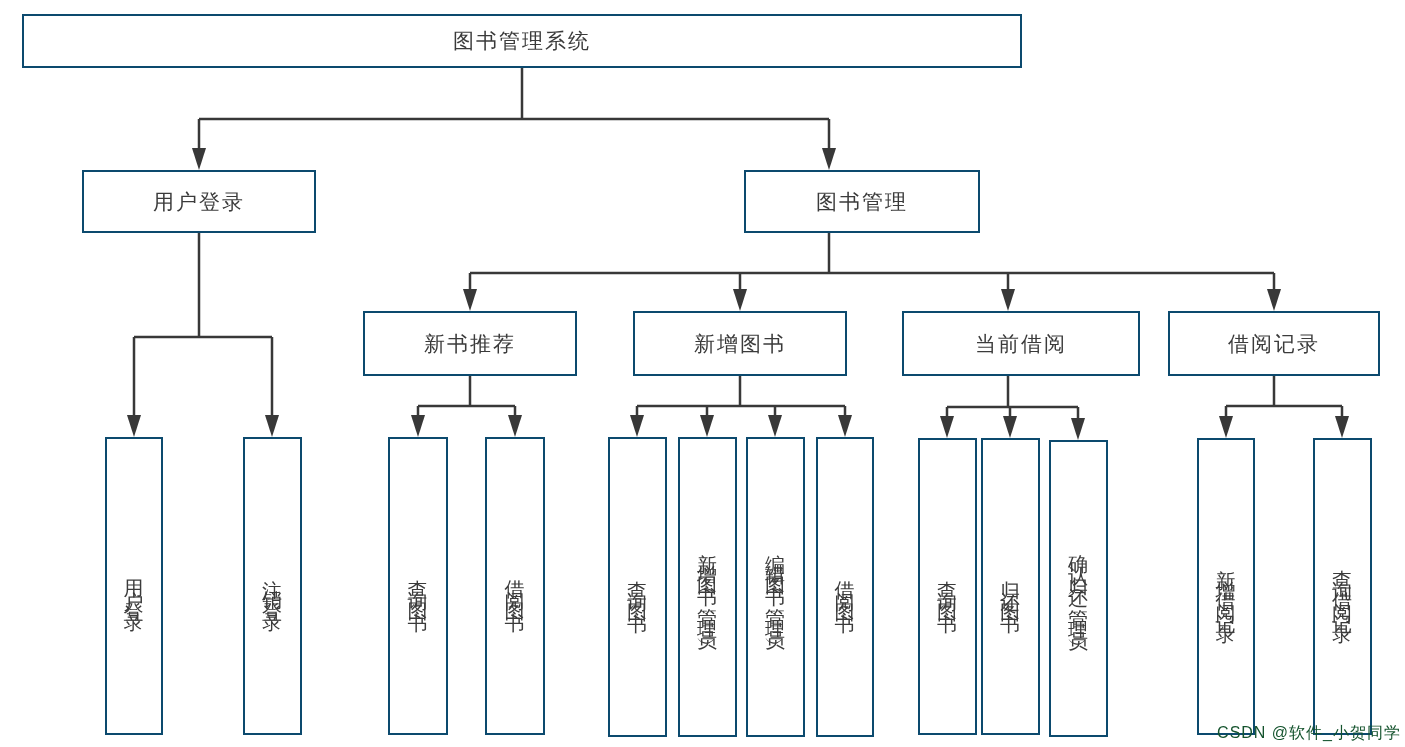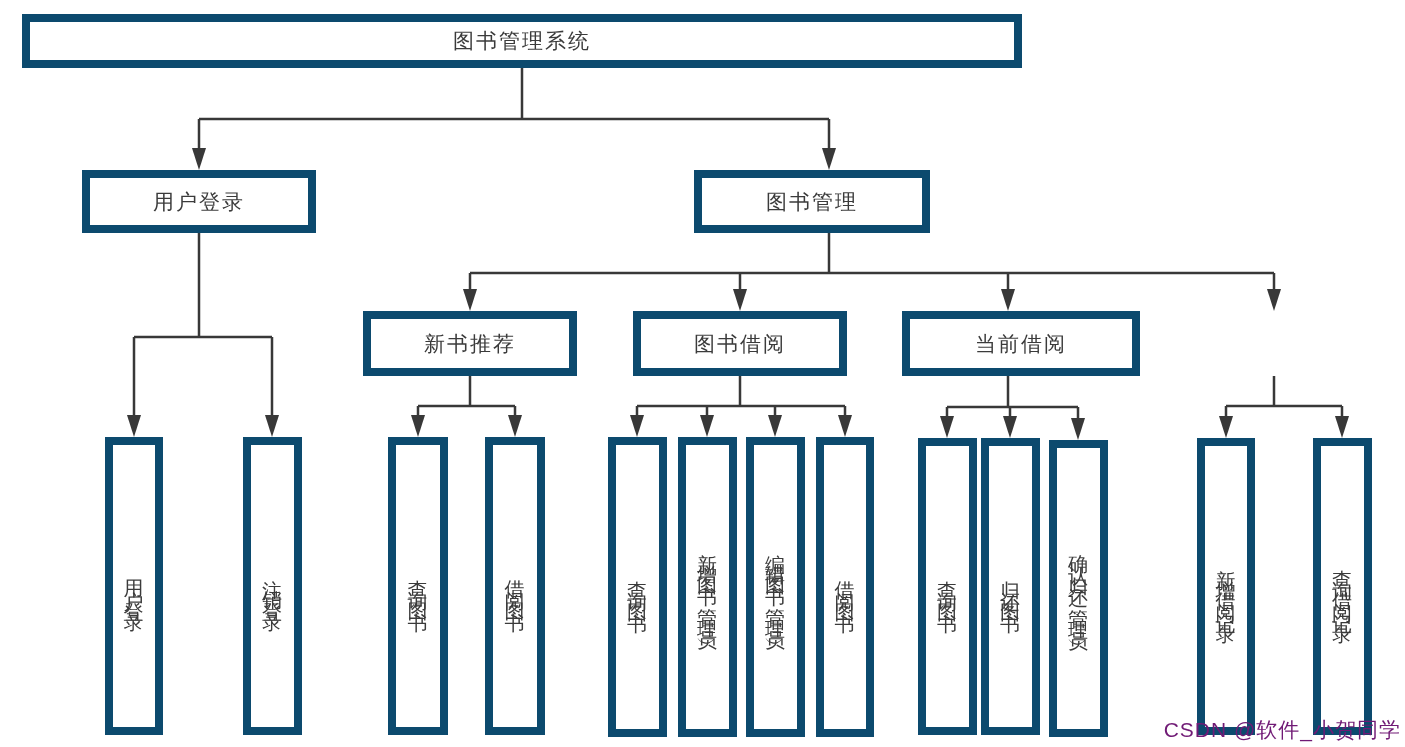--- a/index.html
+++ b/index.html
@@ -17,21 +17,21 @@
   }
   .connectors {
     position: absolute;
     left: 0;
     top: 0;
     pointer-events: none;
   }
   .box {
     position: absolute;
     box-sizing: border-box;
-    border: 8px solid #0c4a6e;
+    border: 2px solid #0c4a6e;
     background: #ffffff;
     display: flex;
     align-items: center;
     justify-content: center;
     color: #3b3b3b;
   }
   .box.h {
     font-size: 21px;
     letter-spacing: 2px;
     white-space: nowrap;
@@ -41,23 +41,23 @@
     text-orientation: mixed;
     font-size: 20px;
     line-height: 1;
     letter-spacing: 11px;
     color: #3b3b3b;
   }
   .watermark {
     position: absolute;
     right: 4px;
     bottom: 3px;
-    font-size: 21px;
+    font-size: 16px;
     letter-spacing: 1px;
-    color: #701a75;
+    color: #14532d;
     white-space: nowrap;
   }
 </style>
 </head>
 <body>
 
 <div class="canvas">
 
   <svg class="connectors" width="1405" height="747" viewBox="0 0 1405 747" xmlns="http://www.w3.org/2000/svg">
     <g stroke="#383838" stroke-width="2.5" fill="none">
@@ -99,32 +99,35 @@
     </g>
   </svg>
 
   <div class="box h" style="left:22px; top:14px; width:1000px; height:54px;">
     <span>图书管理系统</span>
   </div>
 
   <div class="box h" style="left:82px; top:170px; width:234px; height:63px;">
     <span>用户登录</span>
   </div>
-  <div class="box h" style="left:694px; top:170px; width:236px; height:63px;font-family:Liberation Mono, monospace;">
+  <div class="box h" style="left:744px; top:170px; width:236px; height:63px;font-family:Liberation Mono, monospace;">
     <span>图书管理</span>
   </div>
 
   <div class="box h" style="left:363px; top:311px; width:214px; height:65px;font-family:Liberation Mono, monospace;">
     <span>新书推荐</span>
   </div>
   <div class="box h" style="left:633px; top:311px; width:214px; height:65px;">
-    <span>图书借阅</span>
+    <span>新增图书</span>
   </div>
   <div class="box h" style="left:902px; top:311px; width:238px; height:65px;">
     <span>当前借阅</span>
+  </div>
+  <div class="box h" style="left:1168px; top:311px; width:212px; height:65px;">
+    <span>借阅记录</span>
   </div>
 
   <div class="box v" style="left:105px; top:437px; width:58px; height:298px;">
     <span class="vtext">用户登录</span>
   </div>
   <div class="box v" style="left:243px; top:437px; width:59px; height:298px;">
     <span class="vtext">注销登录</span>
   </div>
 
   <div class="box v" style="left:388px; top:437px; width:60px; height:298px;">

